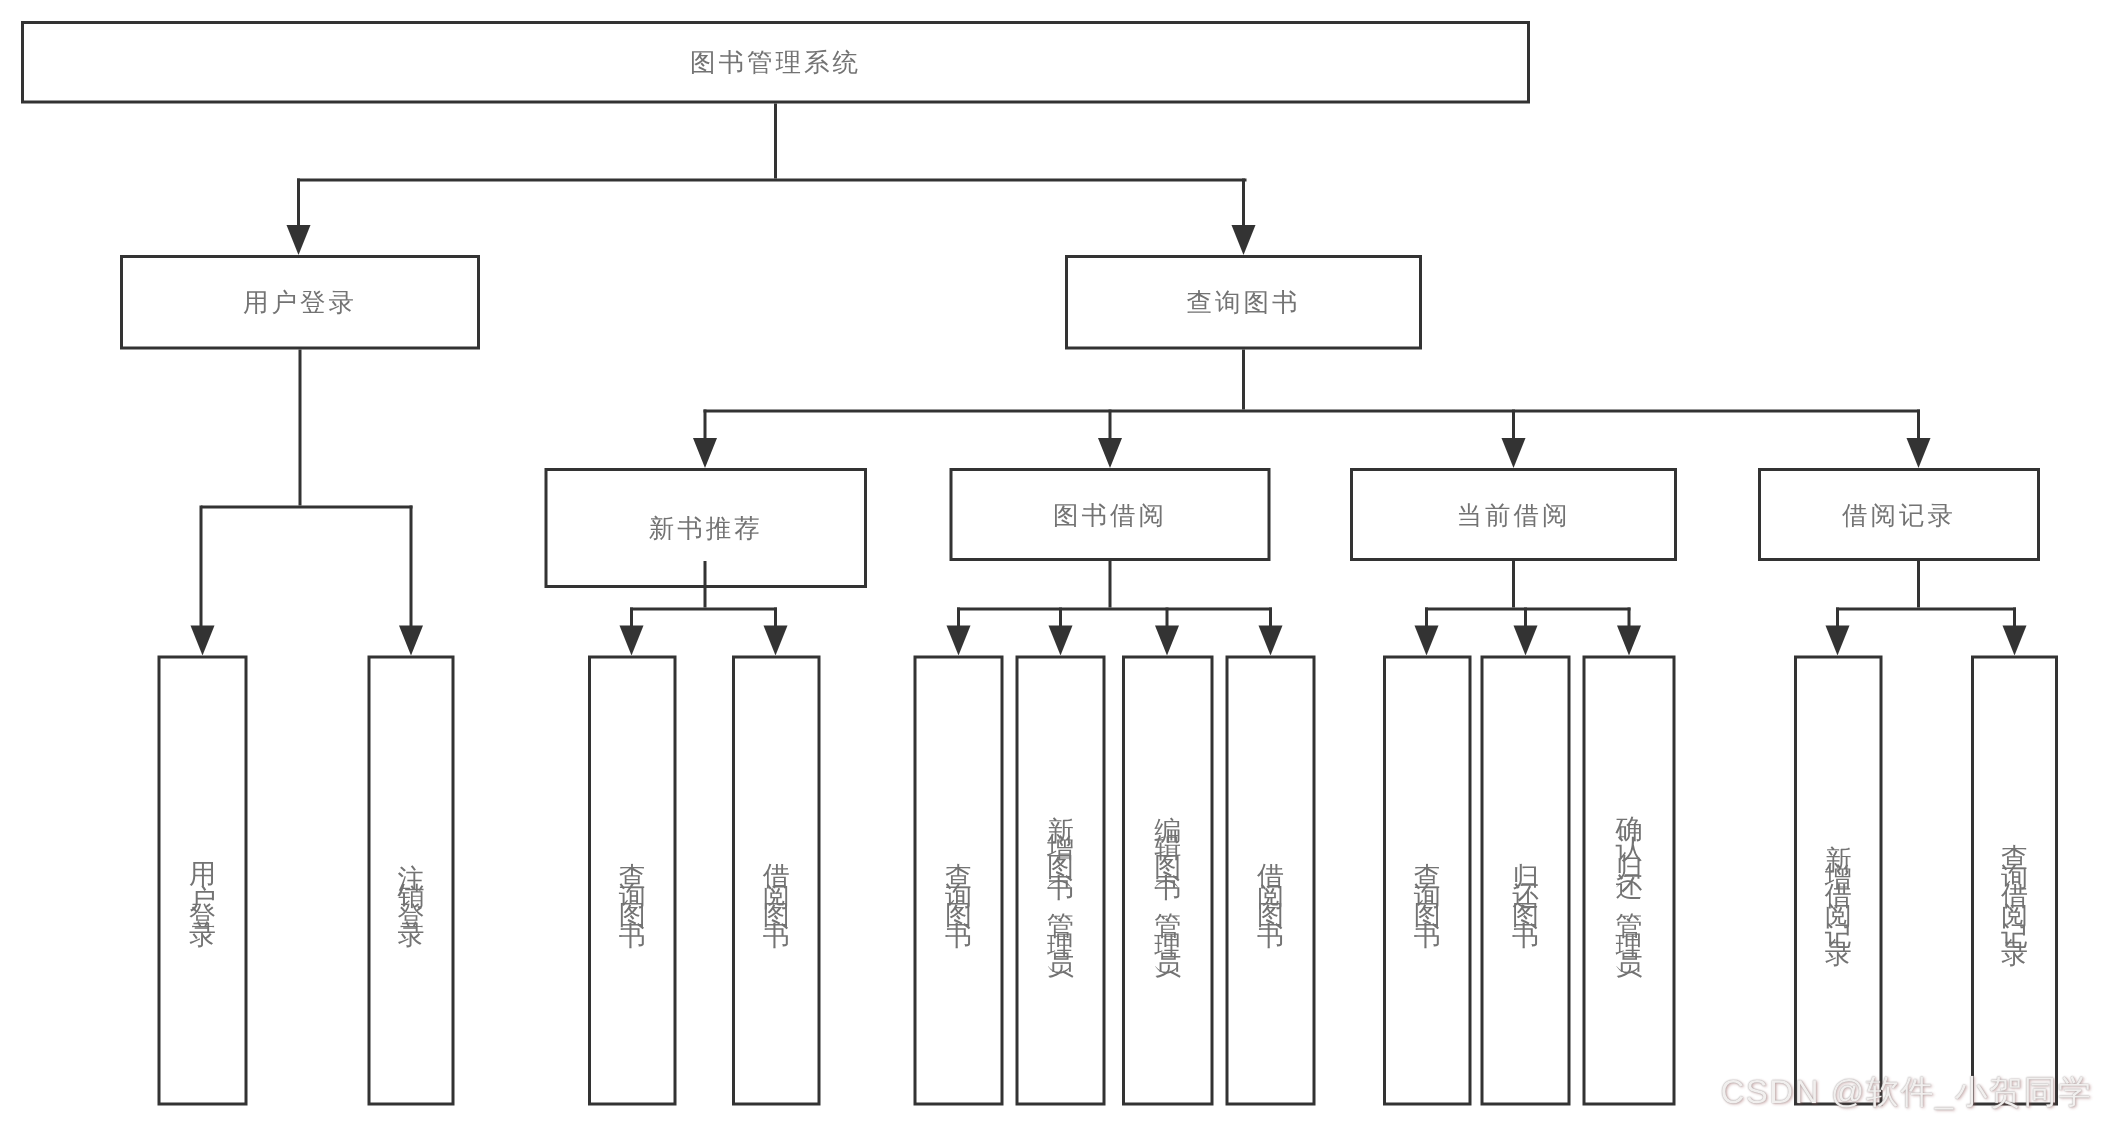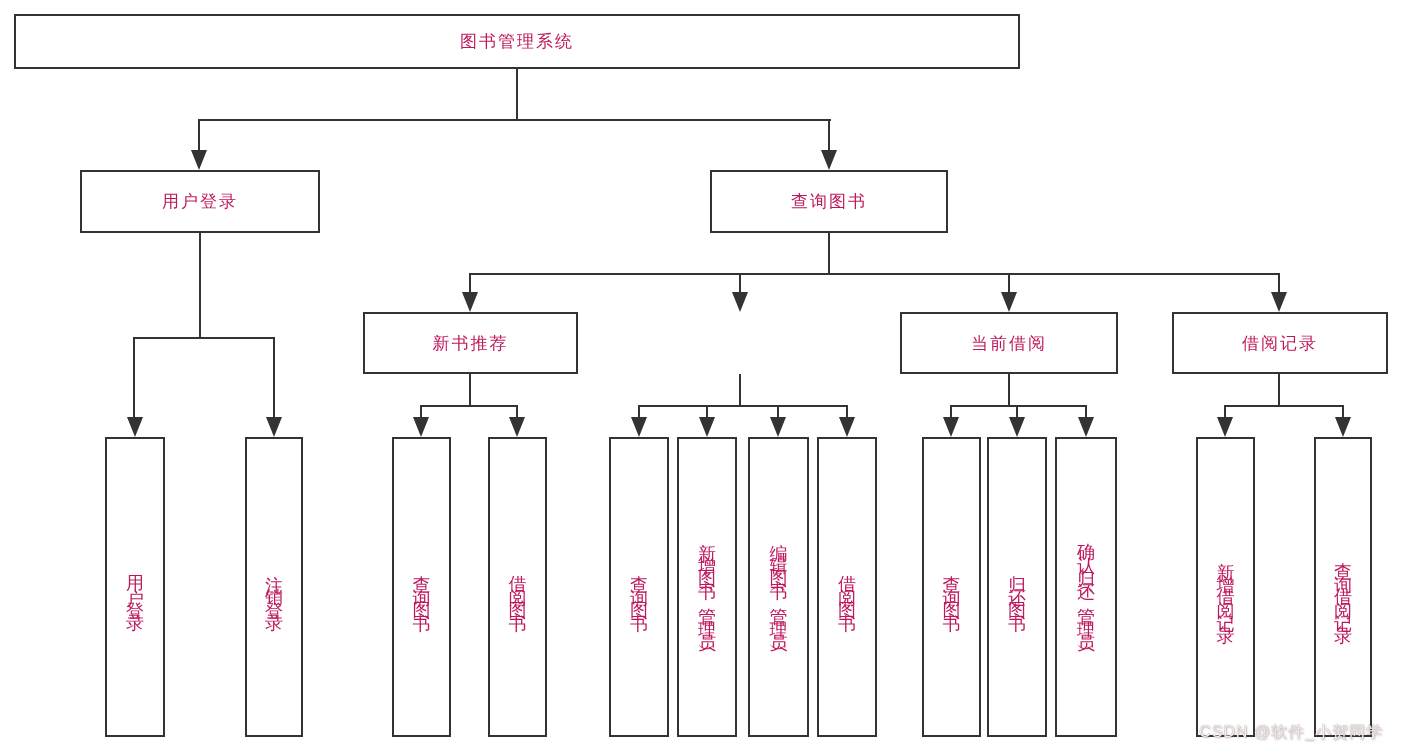--- a/index.html
+++ b/index.html
@@ -14,21 +14,21 @@
   }
   .box {
     position: absolute;
     background: #ffffff;
     border: 2px solid #333333;
     display: flex;
     align-items: center;
     justify-content: center;
   }
   .box-label {
-    color: #be185d;
+    color: #737373;
     font-size: 17px;
     letter-spacing: 2px;
     white-space: nowrap;
   }
   .leaf .box-label {
     writing-mode: vertical-rl;
     text-orientation: mixed;
     font-size: 18px;
     letter-spacing: 13px;
     white-space: normal;
@@ -47,23 +47,23 @@
   .arrow {
     position: absolute;
     width: 0;
     height: 0;
     border-left: 8px solid transparent;
     border-right: 8px solid transparent;
     border-top: 20px solid #333333;
   }
   .watermark {
     position: absolute;
-    right: 22px;
+    right: 10px;
     bottom: 4px;
-    font-size: 16px;
+    font-size: 22px;
     letter-spacing: 1px;
     color: #f1efee;
     text-shadow: 0 0 1px #8f8f8f, 1px 1px 2px rgba(150, 80, 80, 0.45);
     white-space: nowrap;
   }
 </style>
 </head>
 <body>
 
 <div class="canvas">
@@ -97,27 +97,30 @@
   <div class="hline" style="left:469px; top:273px; width:811px;"></div>
   <div class="vline" style="left:469px; top:273px; height:21px;"></div>
   <div class="arrow" style="left:462px; top:292px;"></div>
   <div class="vline" style="left:739px; top:273px; height:21px;"></div>
   <div class="arrow" style="left:732px; top:292px;"></div>
   <div class="vline" style="left:1008px; top:273px; height:21px;"></div>
   <div class="arrow" style="left:1001px; top:292px;"></div>
   <div class="vline" style="left:1278px; top:273px; height:21px;"></div>
   <div class="arrow" style="left:1271px; top:292px;"></div>
 
-  <div class="box" style="left:363px; top:312px; width:215px; height:62px;">
+  <div class="box" style="left:363px; top:312px; width:215px; height:80px;">
     <span class="box-label">新书推荐</span>
+  </div>
+  <div class="box" style="left:633px; top:312px; width:214px; height:62px;">
+    <span class="box-label">图书借阅</span>
   </div>
   <div class="box" style="left:900px; top:312px; width:218px; height:62px;font-family:Liberation Mono, monospace;">
     <span class="box-label">当前借阅</span>
   </div>
-  <div class="box" style="left:1172px; top:312px; width:216px; height:62px;font-family:Liberation Mono, monospace;">
+  <div class="box" style="left:1172px; top:312px; width:188px; height:62px;font-family:Liberation Mono, monospace;">
     <span class="box-label">借阅记录</span>
   </div>
 
   <div class="vline" style="left:469px; top:374px; height:31px;"></div>
   <div class="hline" style="left:420px; top:405px; width:98px;"></div>
   <div class="vline" style="left:420px; top:405px; height:14px;"></div>
   <div class="arrow" style="left:413px; top:417px;"></div>
   <div class="vline" style="left:516px; top:405px; height:14px;"></div>
   <div class="arrow" style="left:509px; top:417px;"></div>
 

